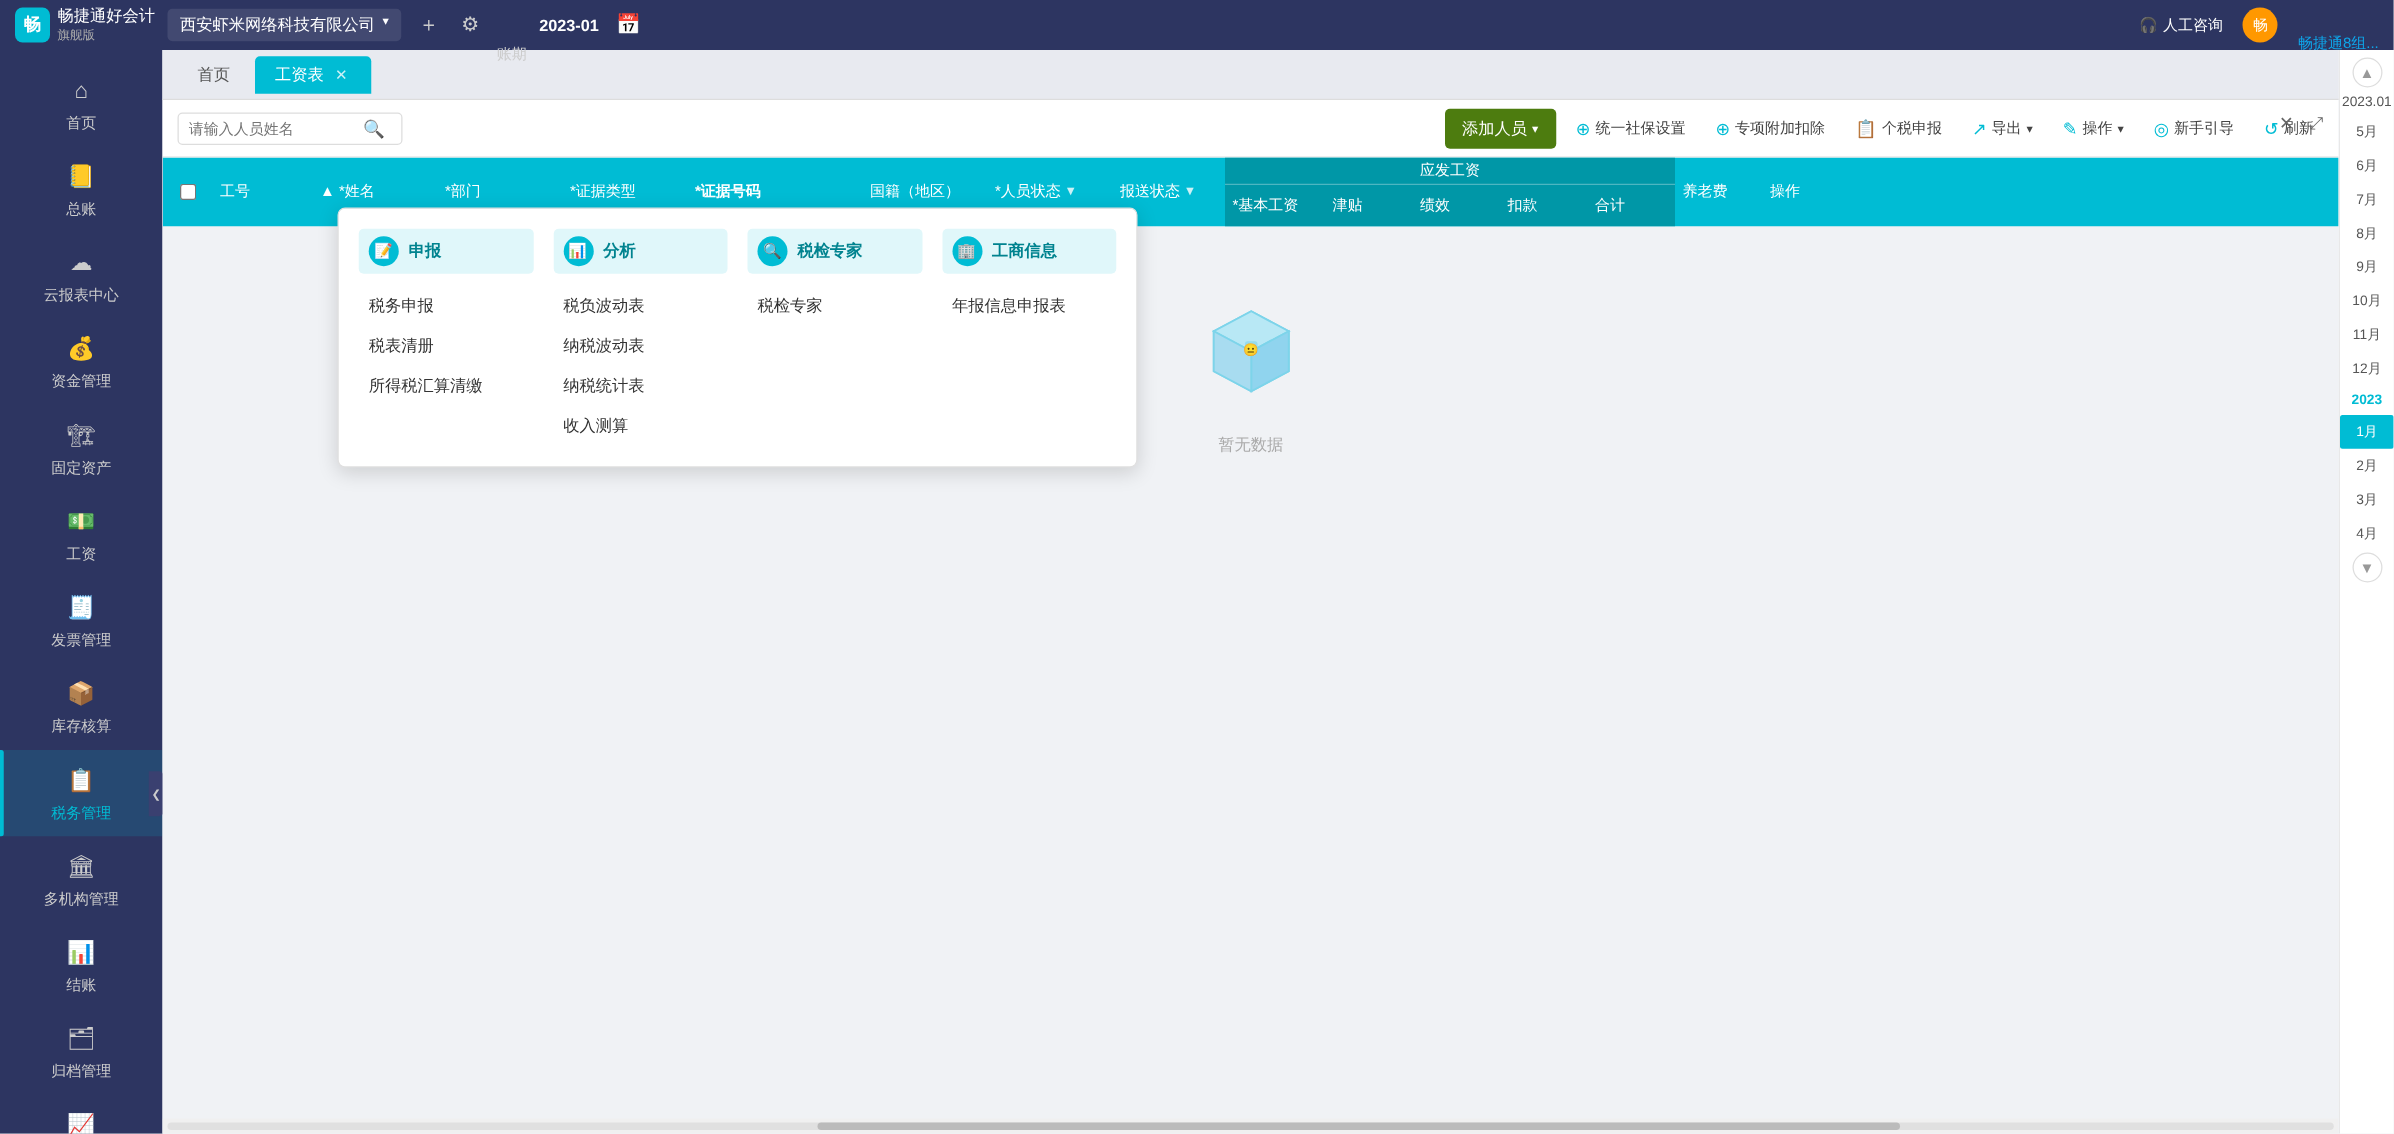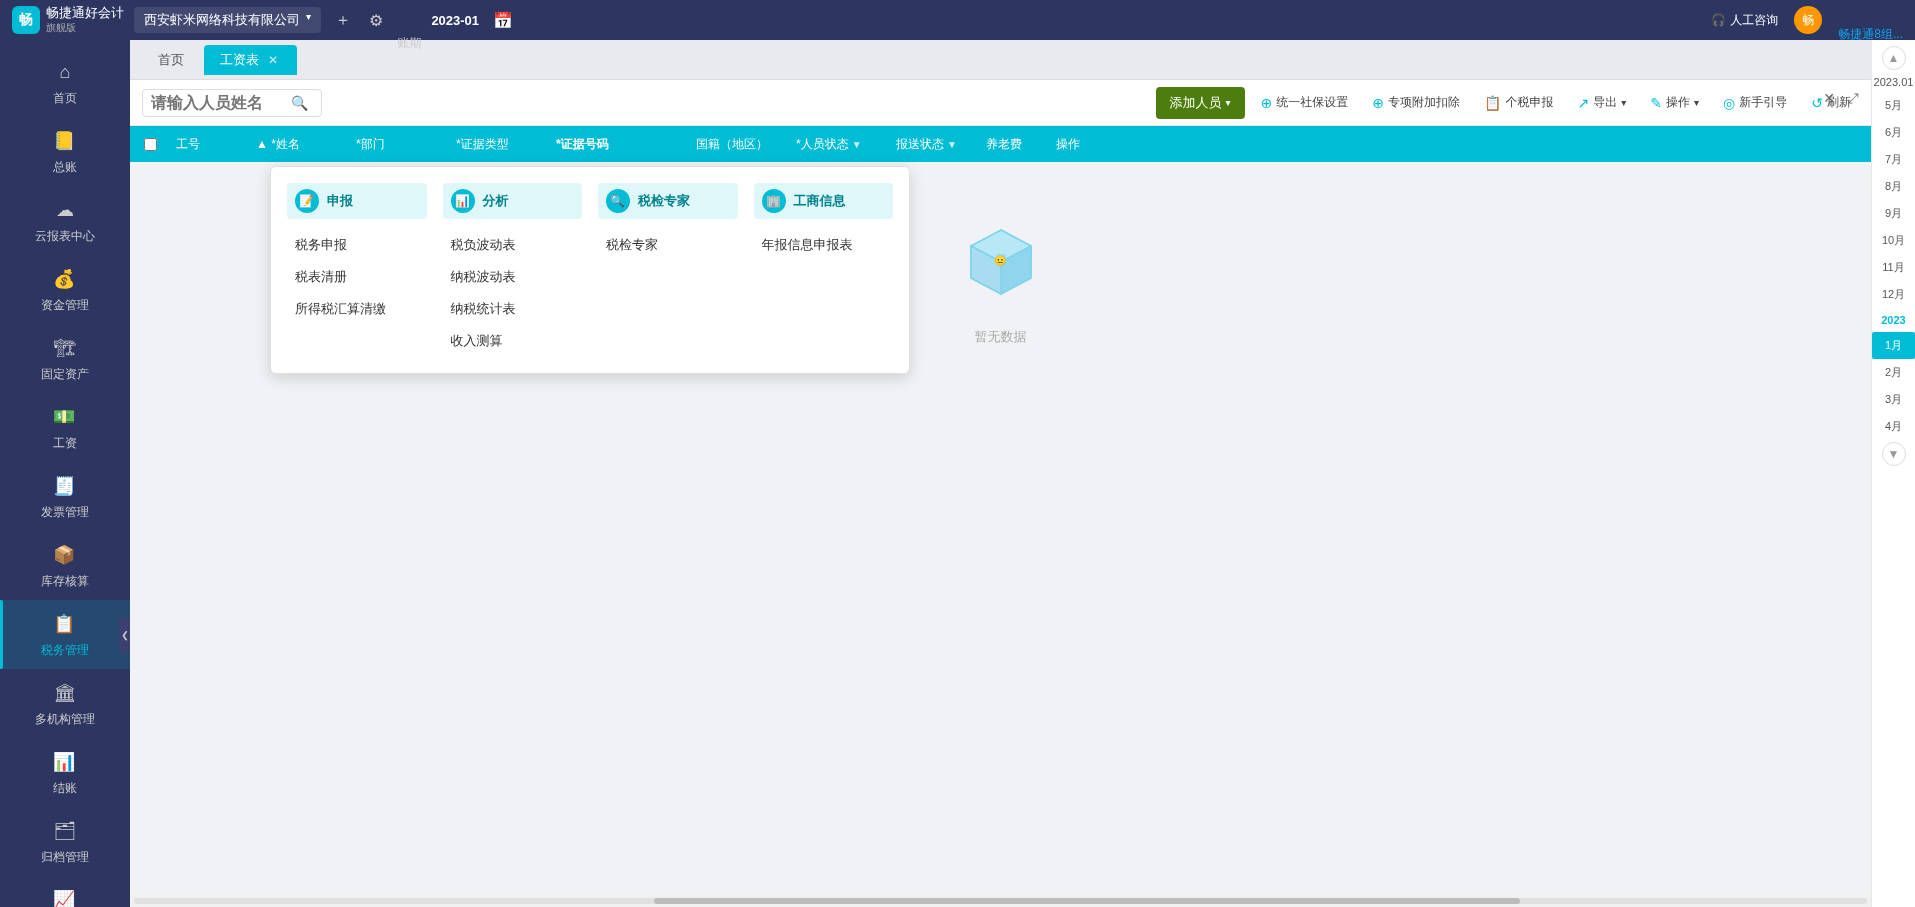--- a/index.html
+++ b/index.html
@@ -163,22 +163,22 @@
       border-bottom: 1px solid #e8e8e8;
     }
     .search-input-wrap {
       display: flex; align-items: center;
       border: 1px solid #ddd; border-radius: 4px;
       padding: 4px 8px;
       background: #fff;
       width: 180px;
     }
     .search-input-wrap input {
-      border: none; outline: none; font-size: 16px; color: #701a75;
-      background: transparent; width: 140px; font-weight: bold;
+      border: none; outline: none; font-size: 12px; color: #701a75;
+      background: transparent; width: 140px;
     }
     .search-icon { color: #999; font-size: 14px; }
     .btn-add-person {
       background: #4d7c0f;
       color: #fff;
       border: none;
       border-radius: 4px;
       padding: 7px 14px;
       cursor: pointer;
       font-size: 13px;
@@ -560,20 +560,30 @@
           <div class="th-cell cert-type">*证据类型</div>
           <div class="th-cell cert-num">*证据号码</div>
           <div class="th-cell nation">国籍（地区）</div>
           <div class="th-cell status">
             *人员状态 <span class="filter-icon">▼</span>
           </div>
           <div class="th-cell report-status">
             报送状态 <span class="filter-icon">▼</span>
           </div>
 
+          <div style="display:flex;flex-direction:column;background:#0097a7;">
+            <div class="wage-group-title">应发工资</div>
+            <div class="wage-group-sub">
+              <div class="th-cell base-wage">*基本工资</div>
+              <div class="th-cell allowance">津贴</div>
+              <div class="th-cell perf">绩效</div>
+              <div class="th-cell deduct">扣款</div>
+              <div class="th-cell total">合计</div>
+            </div>
+          </div>
           <div class="th-cell pension">养老费</div>
           <div class="th-cell ops">操作</div>
         </div>
 
         <div class="empty-state">
           <div style="font-size:60px;color:#b0e8f5;">
             
             <svg width="80" height="80" viewBox="0 0 80 80" fill="none">
               <polygon points="40,8 70,24 70,56 40,72 10,56 10,24" fill="#d0f0f8" stroke="#7dd4ea" stroke-width="1.5"></polygon>
               <polygon points="40,8 70,24 40,40 10,24" fill="#b8e8f5" stroke="#7dd4ea" stroke-width="1.5"></polygon>

